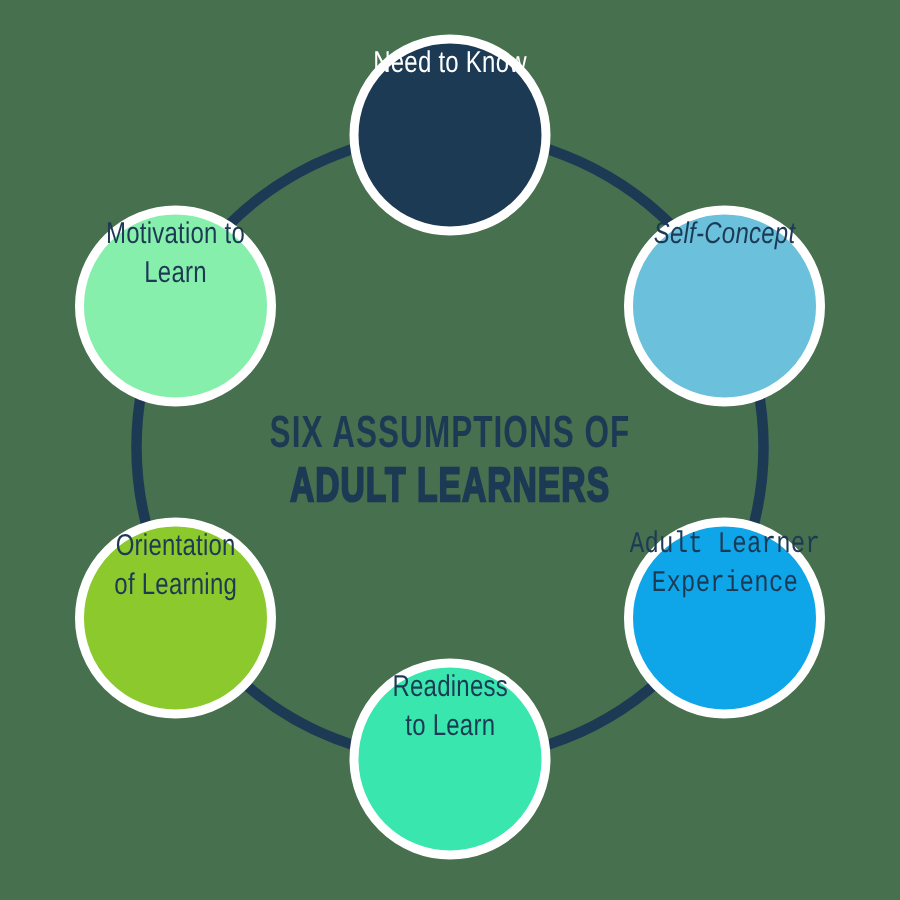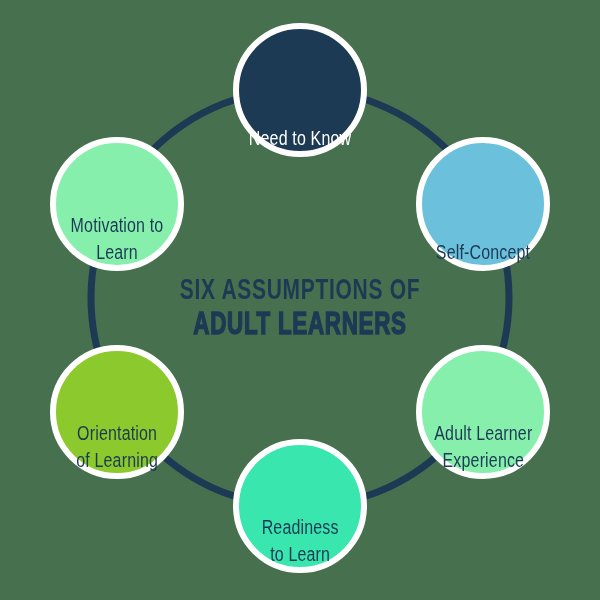--- a/index.html
+++ b/index.html
@@ -19,21 +19,21 @@
     top: 0;
   }
   .node {
     position: absolute;
     width: 122px;
     height: 122px;
     border: 6px solid #ffffff;
     border-radius: 50%;
     box-sizing: content-box;
     display: flex;
-    align-items: flex-end;
+    align-items: flex-start;
     justify-content: center;
   }
   .pos-top          { left: 233px; top: 23px;  }
   .pos-top-right    { left: 416px; top: 137px; }
   .pos-bottom-right { left: 416px; top: 345px; }
   .pos-bottom       { left: 233px; top: 439px; }
   .pos-bottom-left  { left: 50px;  top: 345px; }
   .pos-top-left     { left: 50px;  top: 137px; }
   .node-label {
     text-align: center;
@@ -83,28 +83,28 @@
     <div class="title-line2">ADULT LEARNERS</div>
   </div>
 
   <div class="node pos-top" style="background-color: rgb(29, 58, 85); border-color: rgb(255, 255, 255);">
     <div class="node-label" style="color: rgb(255, 255, 255);">
       <span class="ln">Need to Know</span>
       <span class="ln"></span>
     </div>
   </div>
 
-  <div class="node pos-top-right" style="background-color: rgb(107, 192, 220); border-color: rgb(255, 255, 255);">
+  <div class="node pos-top-right" style="background-color: rgb(107, 192, 220); border-color: rgb(255, 255, 255); font-style: italic;">
     <div class="node-label" style="color: rgb(29, 58, 85);">
       <span class="ln">Self-Concept</span>
       <span class="ln"></span>
     </div>
   </div>
 
-  <div class="node pos-bottom-right" style="background-color: #86efac; border-color: rgb(255, 255, 255);">
+  <div class="node pos-bottom-right" style="background-color: #0ea5e9; border-color: rgb(255, 255, 255); font-family: Liberation Mono, monospace;">
     <div class="node-label" style="color: rgb(29, 58, 85);">
       <span class="ln">Adult Learner</span>
       <span class="ln">Experience</span>
     </div>
   </div>
 
   <div class="node pos-bottom" style="background-color: rgb(56, 230, 174); border-color: rgb(255, 255, 255);">
     <div class="node-label" style="color: rgb(29, 58, 85);">
       <span class="ln">Readiness</span>
       <span class="ln">to Learn</span>

